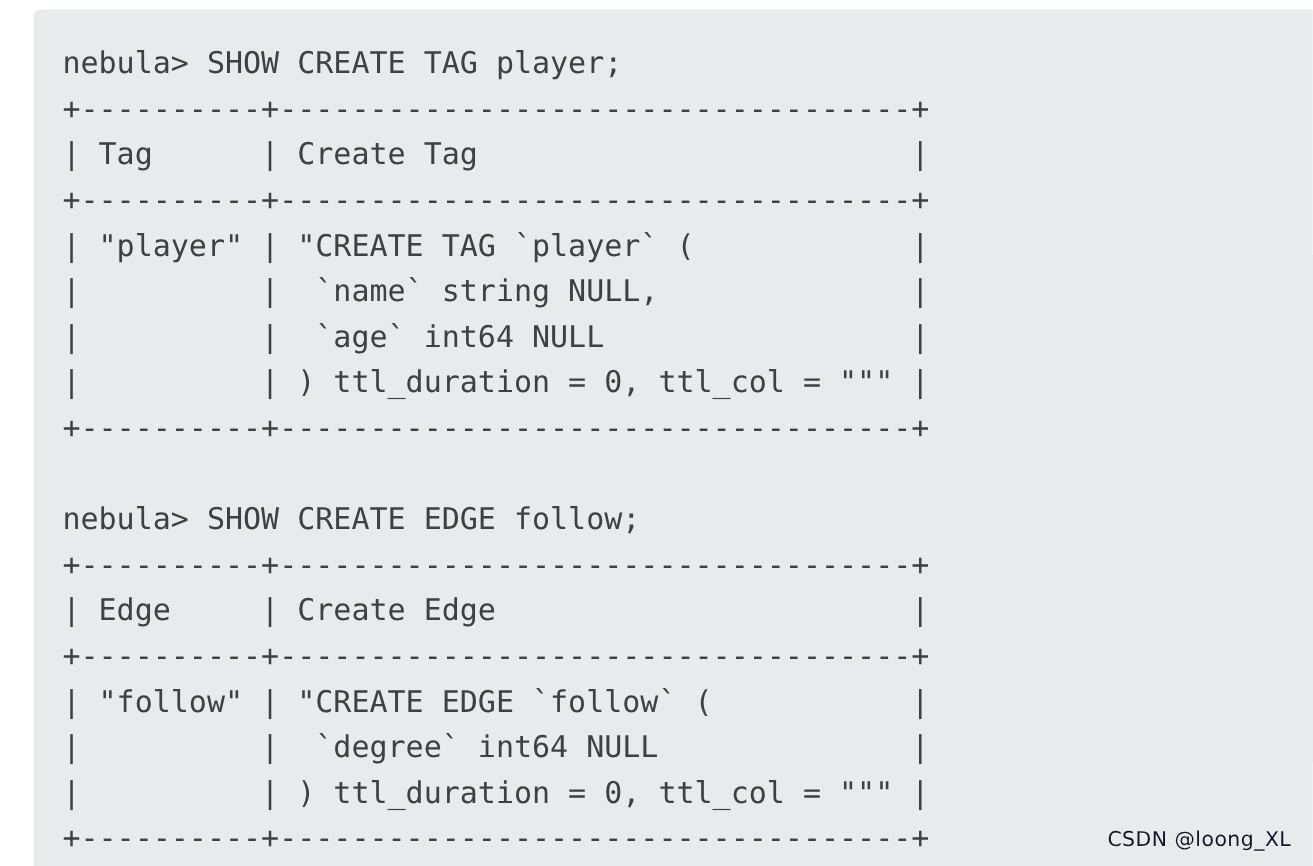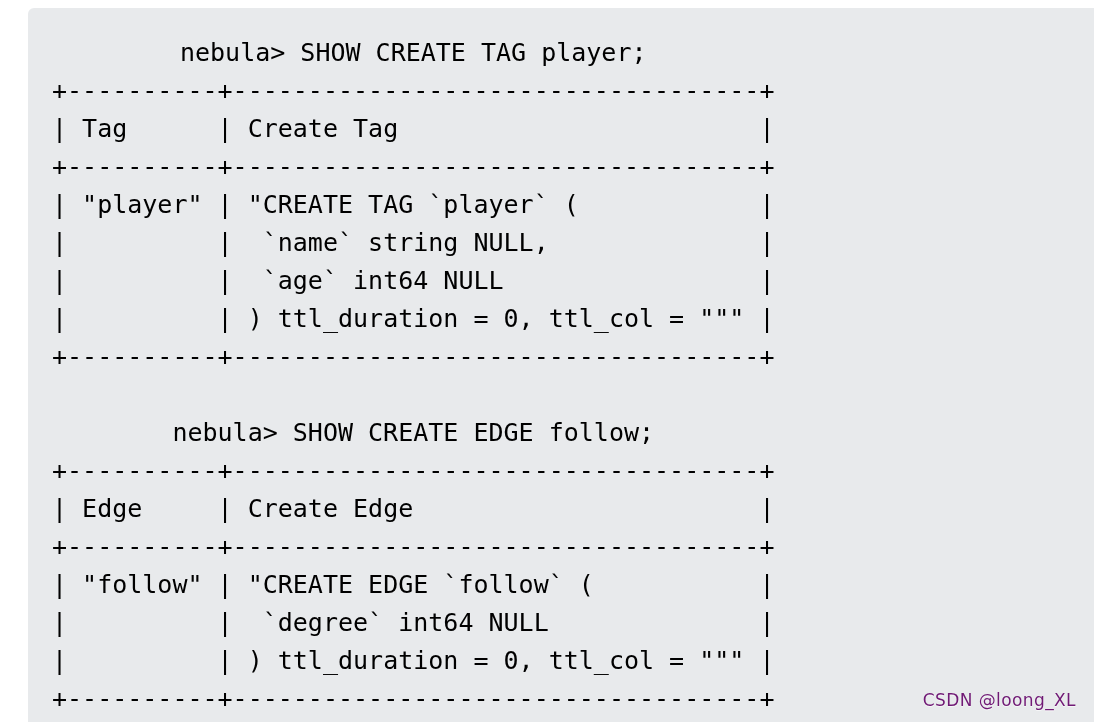--- a/index.html
+++ b/index.html
@@ -40,45 +40,44 @@
     top: 0;
     padding: 26px 0 0 24px;
   }
 
   pre.console {
     margin: 0;
     padding: 0;
     font-family: "DejaVu Sans Mono", "Liberation Mono", monospace;
     font-size: 25px;
     line-height: 38px;
-    color: #000000;
+    color: #404040;
     letter-spacing: 0px;
     white-space: pre;
     tab-size: 4;
-    text-align: center;
   }
 
   .blank-line {
     display: block;
     height: 38px;
   }
 
   .line {
     display: block;
     min-height: 38px;
   }
 
   
   #watermark {
     position: absolute;
     right: 18px;
     bottom: 12px;
     font-family: "DejaVu Sans", "Liberation Sans", sans-serif;
     font-size: 17px;
-    color: #701a75;
+    color: #0f172a;
     letter-spacing: 0.4px;
     text-shadow: 0 1px 0 #f6f7f8;
     user-select: none;
     pointer-events: none;
     margin-top: 13px;
   }
 </style>
 </head>
 <body>
 

